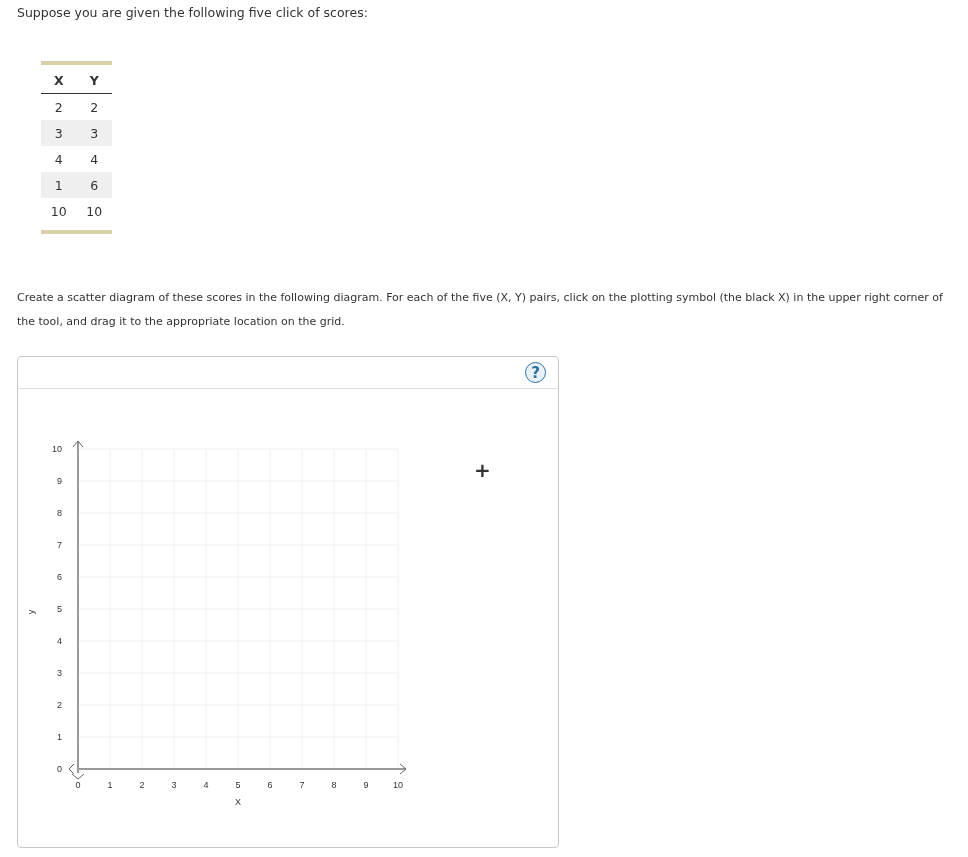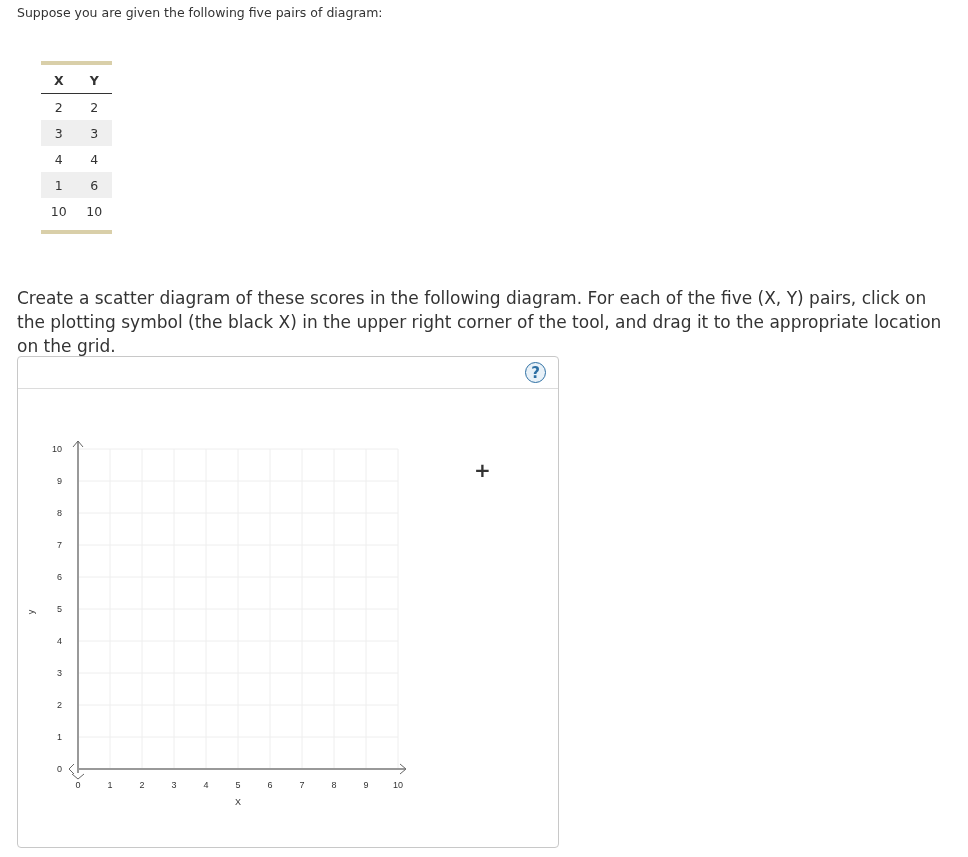--- a/index.html
+++ b/index.html
@@ -2,31 +2,31 @@
 <html><head>
 <meta charset="utf-8">
 <style>
   body { margin:0; background:#fff; font-family:"DejaVu Sans", sans-serif; color:#333; width:968px; height:857px; position:relative; overflow:hidden; }
   .intro { position:absolute; left:17px; top:5px; font-size:12.5px; }
   .scores { position:absolute; left:41px; top:61px; width:71px; border-collapse:collapse; font-size:12.5px; }
   .scores td, .scores th { text-align:center; height:26px; padding:0; }
   .scores th { font-weight:bold; border-bottom:1px solid #333; }
   .topbar, .botbar { position:absolute; left:41px; width:71px; height:4px; background:#d9cfa9; }
   .scores tr.alt td { background:#efefef; }
-  .instr { position:absolute; left:17px; top:286px; width:930px; font-size:17px; line-height:24px; }
+  .instr { position:absolute; left:17px; top:286px; width:930px; font-size:11px; line-height:24px; }
   .tool { position:absolute; left:17px; top:356px; width:540px; height:490px; border:1px solid #c8c8c8; border-radius:4px; }
   .toolbar { height:31px; border-bottom:1px solid #dcdcdc; }
   .help { position:absolute; left:507px; top:5px; width:21px; height:21px; border:1.5px solid #2d6fa3; border-radius:50%; background:#e8f1f8; color:#2d6fa3; font-size:15px; font-weight:bold; text-align:center; line-height:21px; box-sizing:border-box; cursor:pointer; }
   .plus { position:absolute; left:456px; top:103px; font-size:20px; font-weight:bold; color:#333; cursor:pointer; line-height:20px; }
   svg text { font-family:"Liberation Sans", sans-serif; font-size:9px; fill:#333; }
 </style>
 </head>
 <body>
 
-<div class="intro">Suppose you are given the following five pairs of diagram:</div>
+<div class="intro">Suppose you are given the following five click of scores:</div>
 
 <div class="topbar" style="top:61px"></div>
 <table class="scores" style="top:67px">
   <tbody>
       <tr>
     <th>X</th>
     <th>Y</th>
   </tr>
   <tr>
         <td>2</td>

